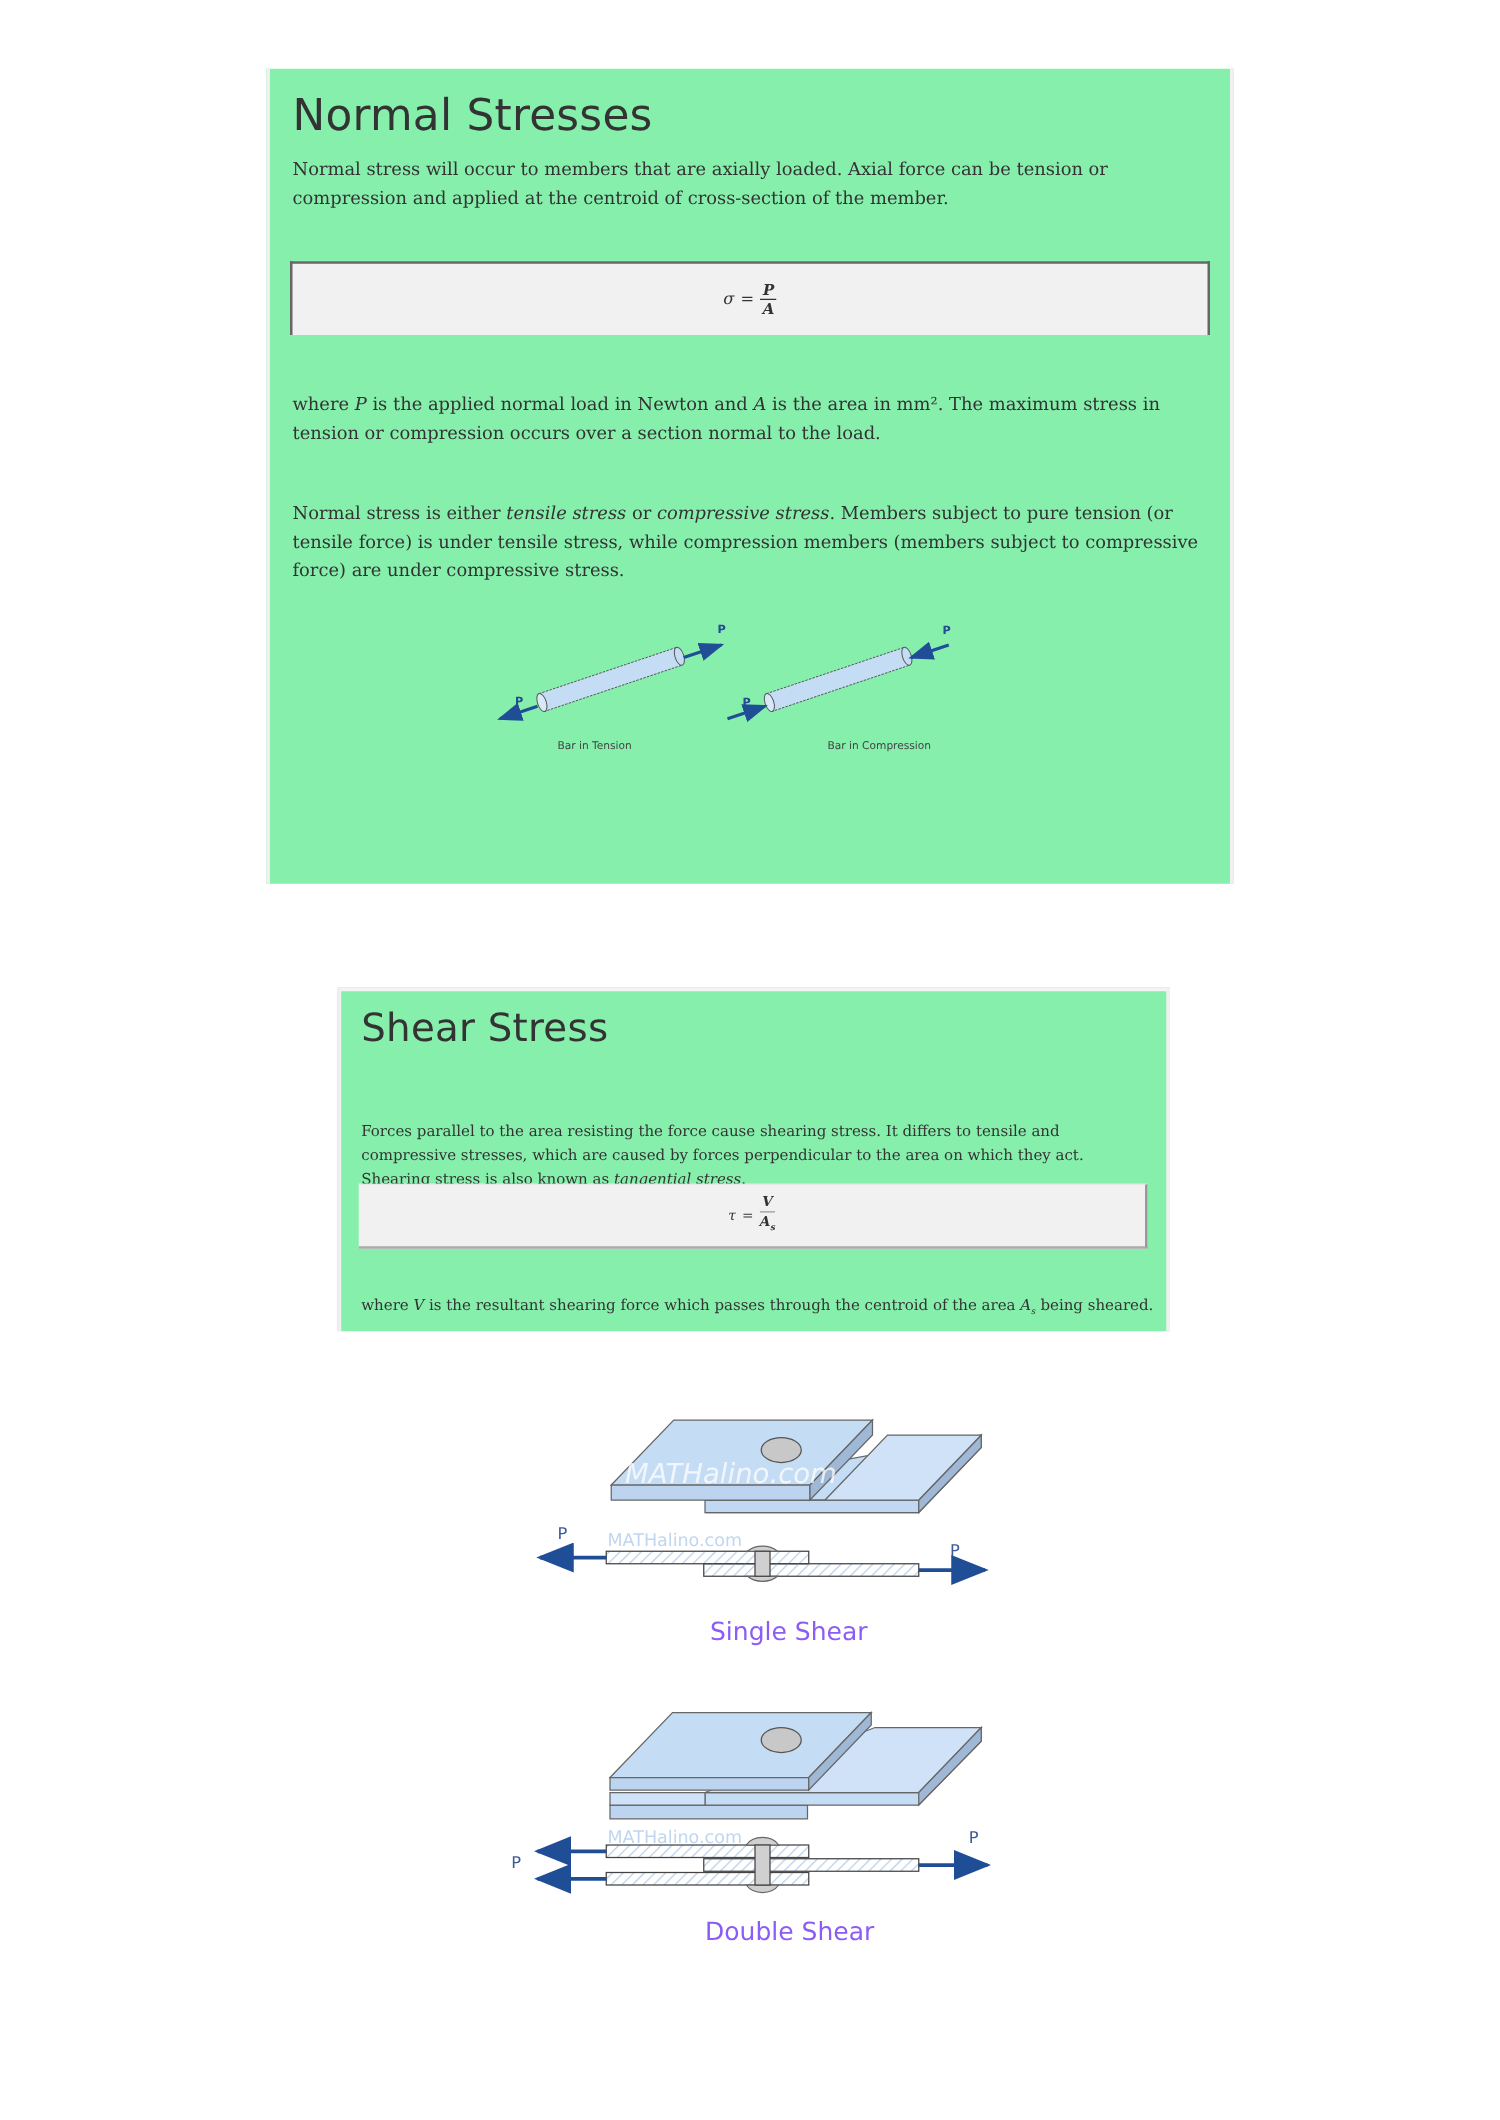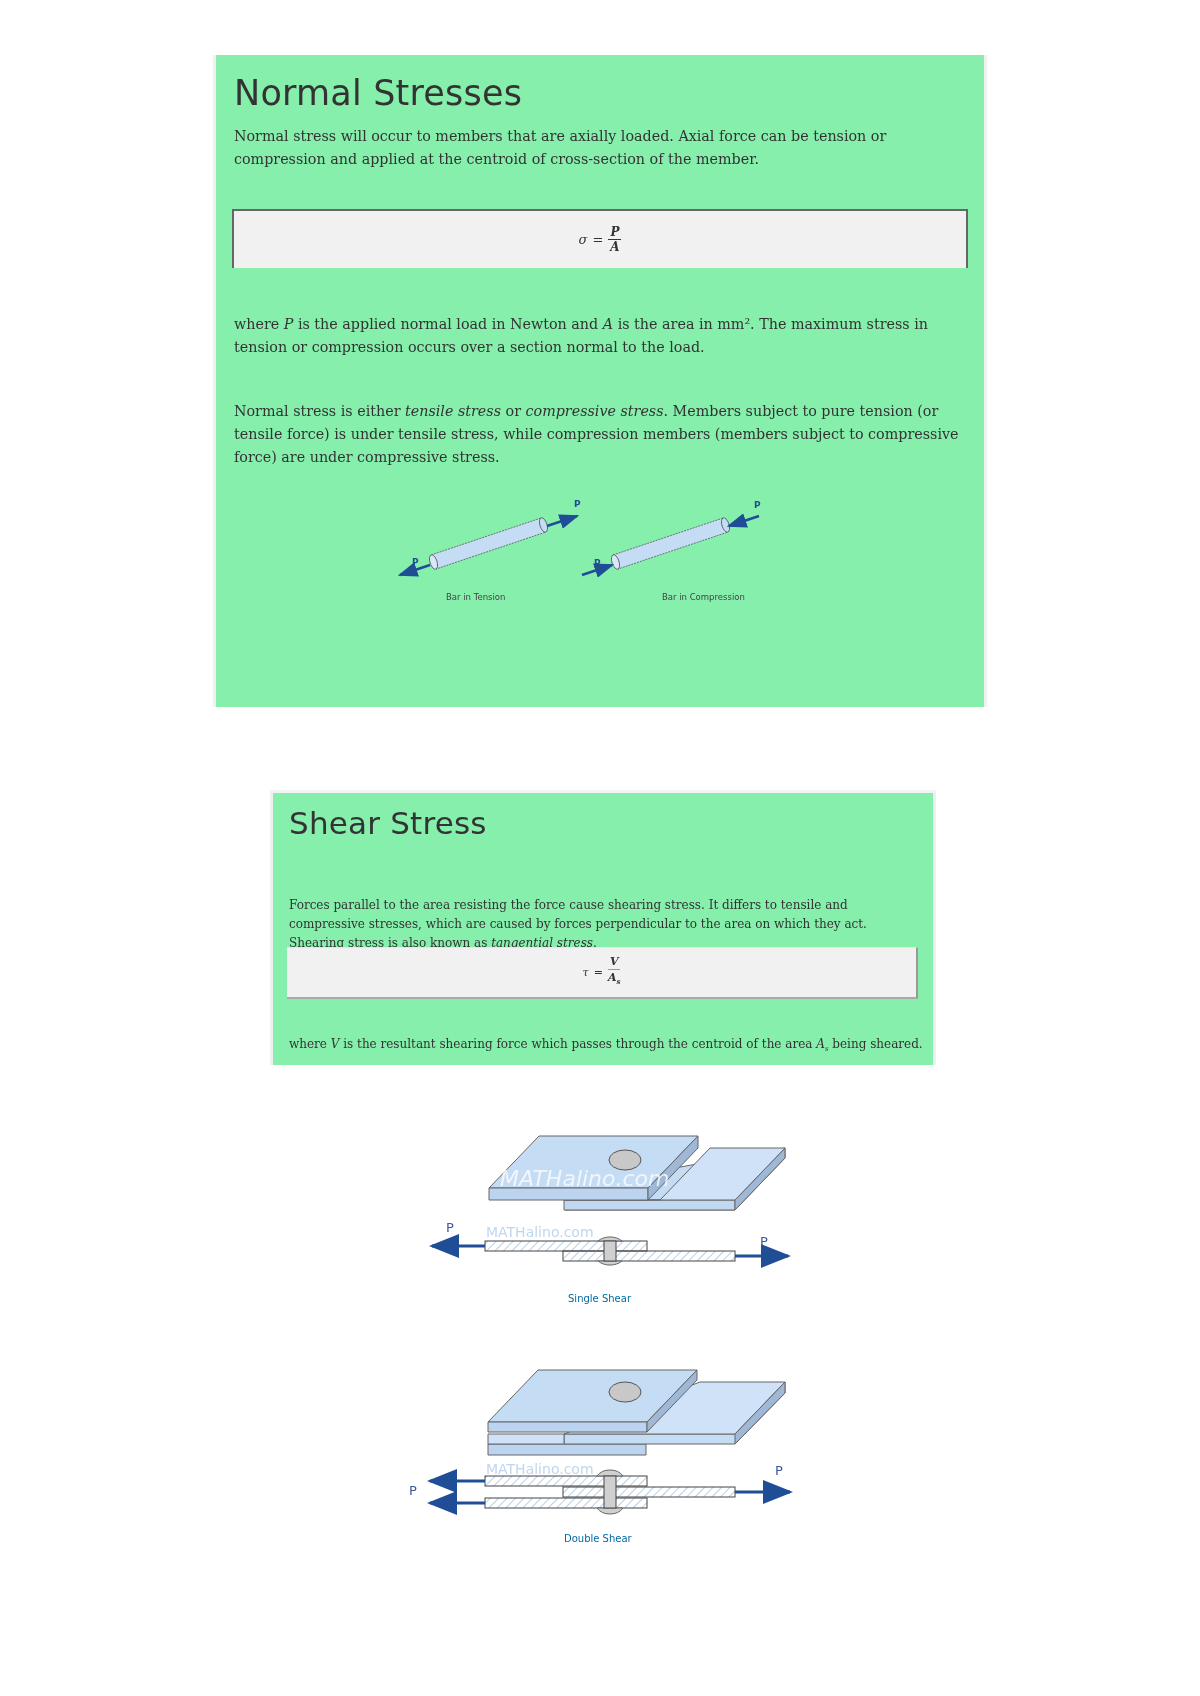--- a/index.html
+++ b/index.html
@@ -36,21 +36,21 @@
     .frac .bar { width: 100%; height: 1px; background: #333; }
     .frac .den { font-style: italic; font-weight: bold; font-size: 12px; line-height: 15px; }
     .frac .den sub { font-size: 7px; }
     #card2 .formula .lhs, #card2 .formula .eq { font-size: 11px; }
     #card2 .frac .num, #card2 .frac .den { font-size: 11px; }
     #card2 .frac .bar { background: #999; }
 
     .figure { position: absolute; }
     .fig-caption { position: absolute; font-family: "DejaVu Sans", sans-serif; color: #444; white-space: nowrap; }
     .bar-caption { font-size: 8.5px; }
-    .shear-caption { font-size: 10px; color: #0369a1; }
+    .shear-caption { font-size: 20px; color: #8b5cf6; }
     .force-label { position: absolute; font-family: "DejaVu Sans", sans-serif; font-size: 9px; font-weight: bold; color: #224c8f; }
     .shear-p { position: absolute; font-family: "DejaVu Sans", sans-serif; font-size: 13px; color: #3b5a9a; }
   </style>
 </head>
 <body>
 
 <section id="card1" class="card">
   <h1 class="heading">Normal Stresses</h1>
 
   <p class="para" style="left:18px; top:70px; width:740px;">Normal stress will occur to members that are axially loaded. Axial force can be tension or compression and applied at the centroid of cross-section of the member.</p>

